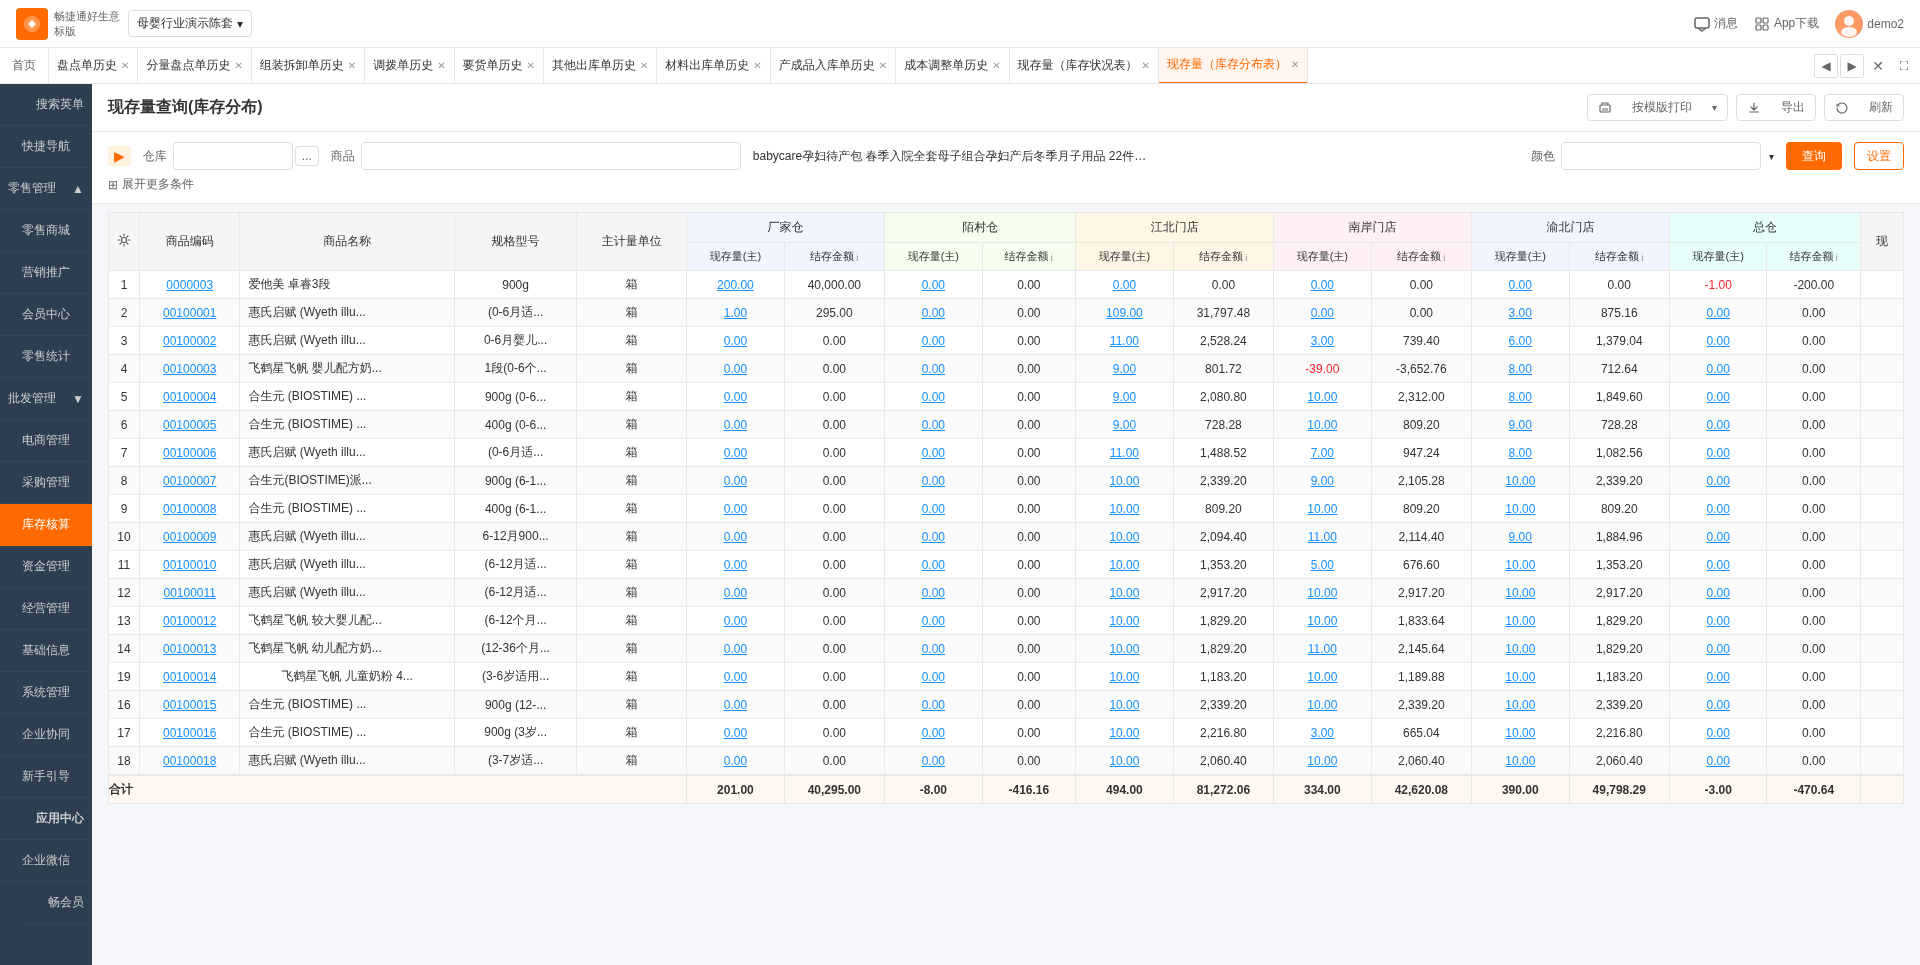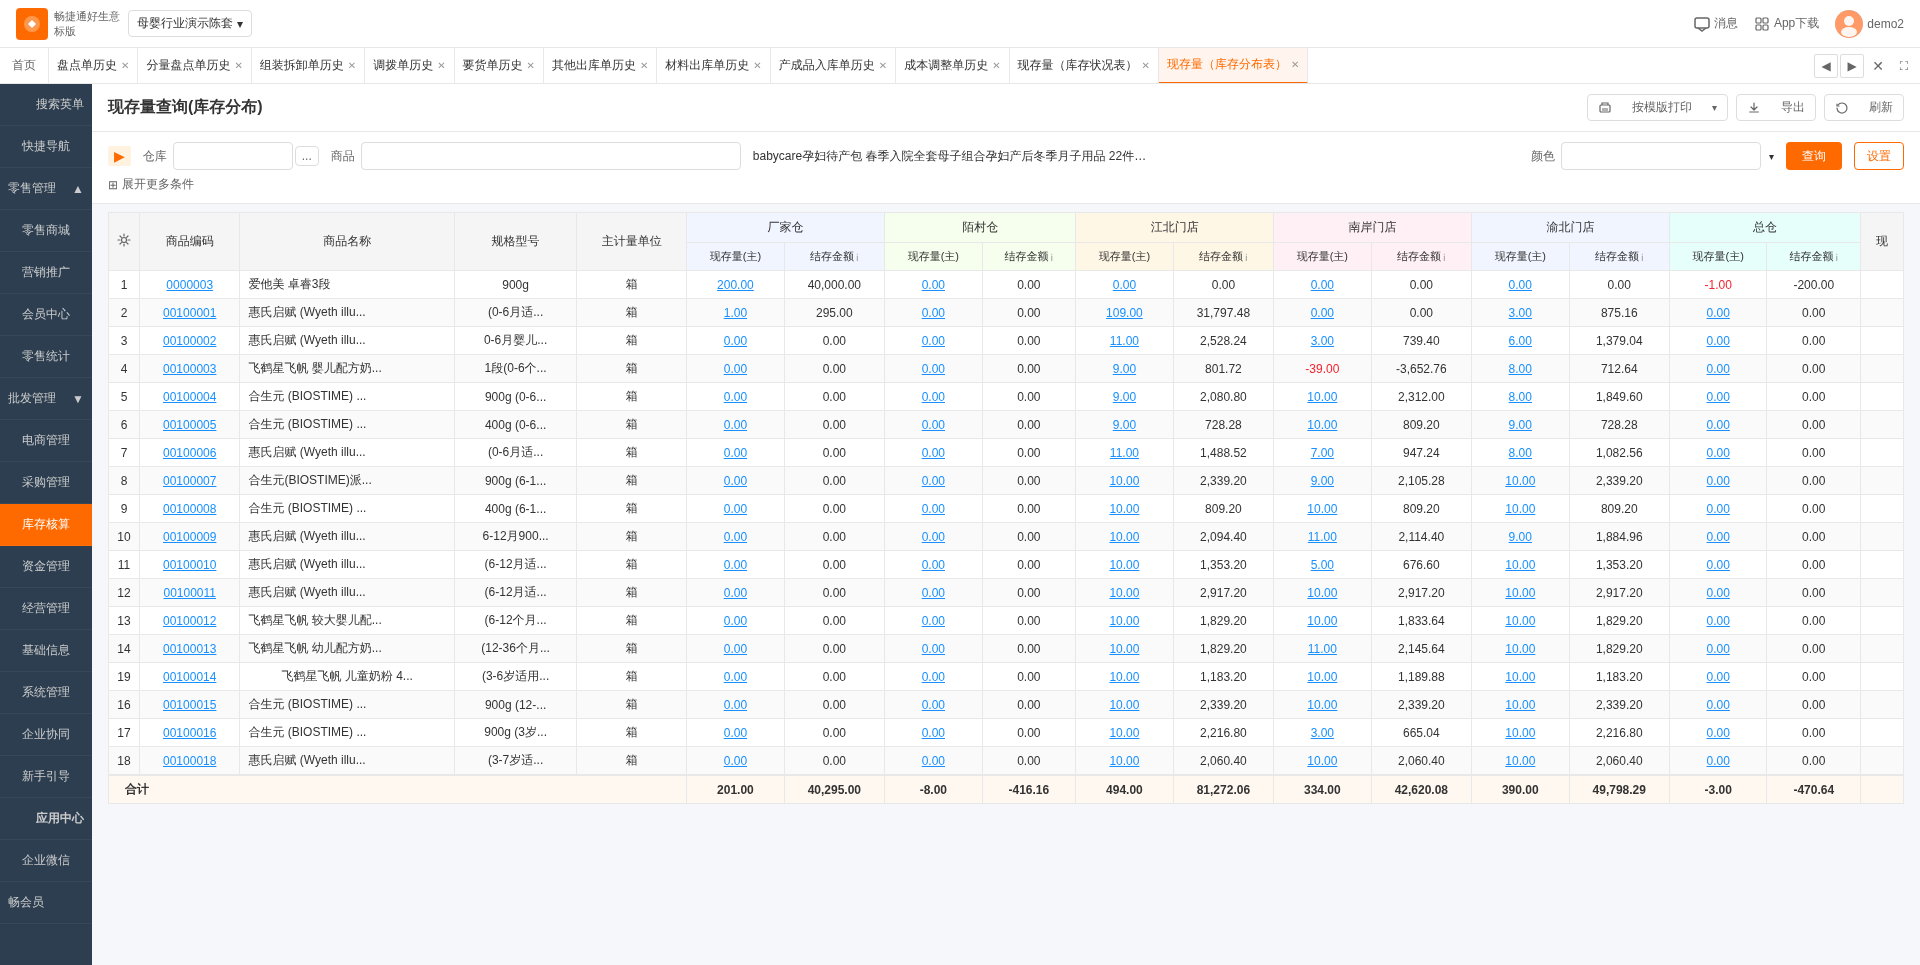--- a/index.html
+++ b/index.html
@@ -165,21 +165,21 @@
     <div class="sidebar-item" style="padding:12px 8px;text-align:center;">采购管理</div>
     <div class="sidebar-item active" style="padding:12px 8px;text-align:center;background:#ff6a00;color:#fff;">库存核算</div>
     <div class="sidebar-item" style="padding:12px 8px;text-align:center;">资金管理</div>
     <div class="sidebar-item" style="padding:12px 8px;text-align:center;">经营管理</div>
     <div class="sidebar-item" style="padding:12px 8px;text-align:center;">基础信息</div>
     <div class="sidebar-item" style="padding:12px 8px;text-align:center;">系统管理</div>
     <div class="sidebar-item" style="padding:12px 8px;text-align:center;">企业协同</div>
     <div class="sidebar-item" style="padding:12px 8px;text-align:center;">新手引导</div>
     <div class="sidebar-item" style="padding:12px 8px;text-align:right;font-weight:bold;">应用中心</div>
     <div class="sidebar-item" style="padding:12px 20px;text-align:center;font-family:Liberation Mono, monospace;">企业微信</div>
-    <div class="sidebar-item" style="padding:12px 8px;text-align:left;">畅会员</div>
+    <div class="sidebar-item" style="padding:12px 8px;text-align:right;margin-left:24px;">畅会员</div>
   </div>
 
   <div class="content">
 
     <div class="page-header">
       <div class="page-title">现存量查询(库存分布)</div>
       <div class="page-actions">
         <div class="btn-icon-text">
           <svg width="14" height="14" viewBox="0 0 14 14" fill="none">
               <rect x="2" y="4" width="10" height="7" rx="1" stroke="#666" stroke-width="1.2"></rect>
@@ -643,21 +643,21 @@
     <td>2,060.40</td>
     <td><span class="text-link">10.00</span></td>
     <td>2,060.40</td>
     <td><span class="text-link">0.00</span></td>
     <td>0.00</td>
     <td></td>
   </tr>
           </tbody>
         <tfoot>
           <tr class="summary-row">
-            <td colspan="5" style="text-align:left;padding-left:16px;font-weight:bold;">合计</td>
+            <td colspan="5" style="text-align:left;padding-left:0;font-weight:bold;">合计</td>
             <td>201.00</td>
             <td>40,295.00</td>
             <td class="text-red">-8.00</td>
             <td class="text-red">-416.16</td>
             <td>494.00</td>
             <td>81,272.06</td>
             <td>334.00</td>
             <td>42,620.08</td>
             <td>390.00</td>
             <td>49,798.29</td>

